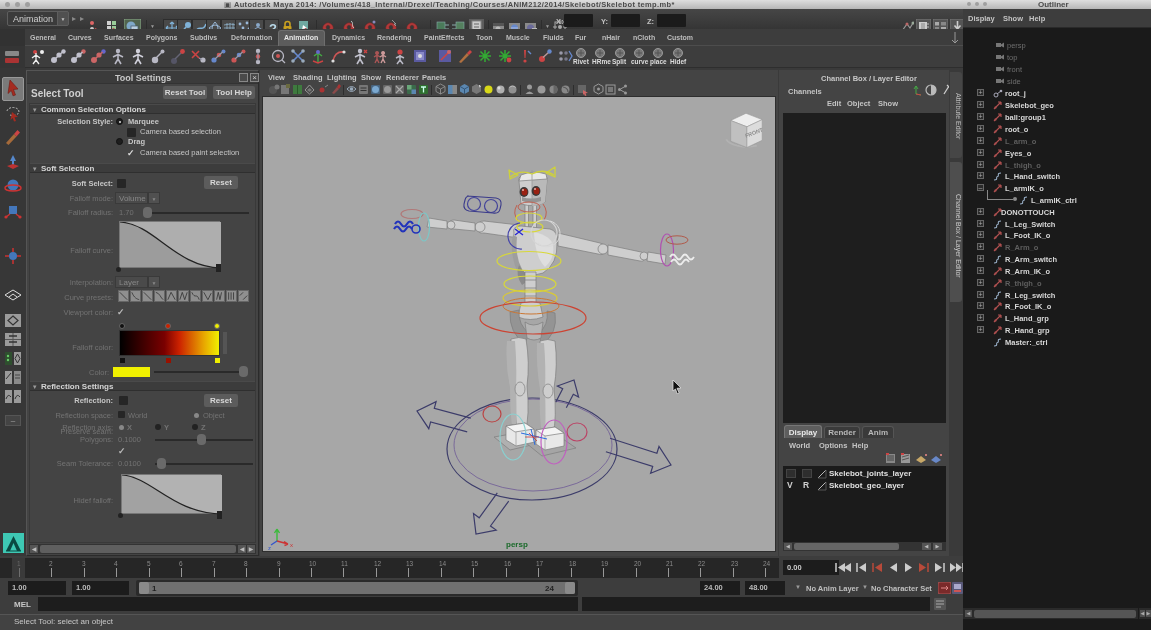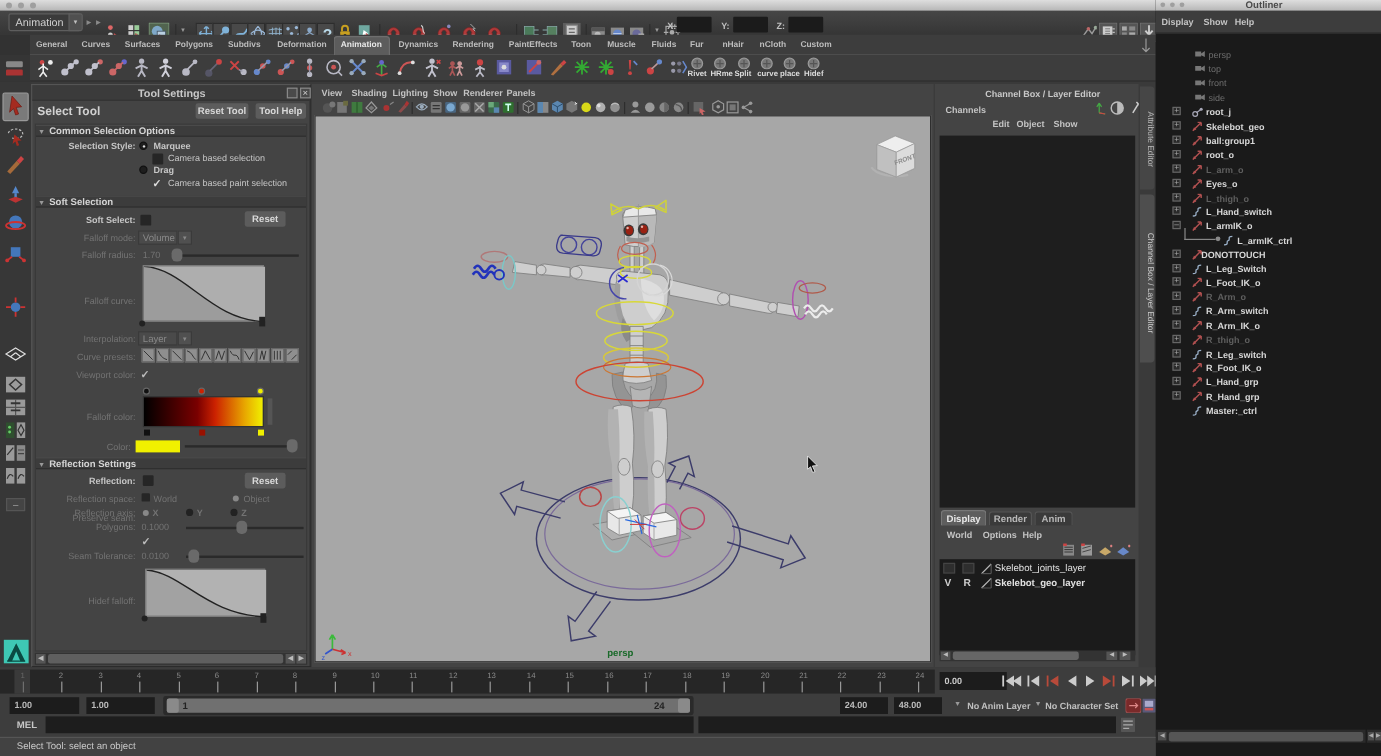--- a/index.html
+++ b/index.html
@@ -9,20 +9,21 @@
 .dis{color:#737373}
 .btn{background:#5c5c5c;border-radius:2px;color:#d8d8d8;font-size:9px;font-weight:bold;text-align:center}
 .cb{width:9px;height:9px;background:#262626;border-radius:1px}
 .field{background:#1c1c1c;color:#aaa;font-size:7.5px;white-space:nowrap}
 .sechdr{background:#3c3c3c;border-top:1px solid #4a4a4a;border-bottom:1px solid #2f2f2f;color:#d4d4d4;font-size:8px;font-weight:bold}
 .rl{position:absolute;text-align:right;font-size:7.5px;white-space:nowrap}
 </style></head><body>
 
 <div class="a" style="left:0;top:0;width:1151px;height:9px;background:linear-gradient(#dedede,#b6b6b6)">
  <div class="a" style="left:5px;top:2px;width:5px;height:5px;border-radius:50%;background:#9f9f9f;box-shadow:10px 0 #9f9f9f,20px 0 #9f9f9f"></div>
+ <div class="a" style="left:224px;top:0px;font-size:7.5px;letter-spacing:0.35px;color:#4a4a4a;line-height:9px">▣ <b>Autodesk Maya 2014: /Volumes/418_Internal/Drexel/Teaching/Courses/ANIM212/2014/Skelebot/Skelebot temp.mb*</b></div>
 </div>
 <div class="a" style="left:0;top:9px;width:963px;height:20px;background:linear-gradient(#464646,#353535)">
 <div class="a" style="left:7px;top:2px;width:59px;height:15px;background:#3b3b3b;border:1px solid #5e5e5e;border-radius:2px 0 0 2px;color:#cfcfcf;font-size:9px;line-height:14px;padding-left:5px">Animation</div>
 <div class="a" style="left:57px;top:2px;width:12px;height:15px;background:#505050;border:1px solid #5e5e5e;border-radius:0 2px 2px 0;color:#c0c0c0;font-size:5px;text-align:center;line-height:15px">▼</div>
 <div class="a" style="left:72px;top:5px;color:#8a8a8a;font-size:8px">▸</div>
 <div class="a" style="left:80px;top:5px;color:#8a8a8a;font-size:8px">▸</div>
 <div class="a" style="left:88px;top:11px;width:14px;height:15px">
       <svg width="14" height="15" viewBox="0 0 14 15">
         <circle cx="4" cy="3" r="2" fill="#d66"></circle>
         <circle cx="4" cy="9" r="2" fill="#ccc"></circle>
@@ -1033,21 +1034,21 @@
       <path d="M46 8 l5 -4 l5 4 l-5 3Z" fill="#6888c8"></path>
       <path d="M55 3 l2 0 m-1 -1 l0 2" stroke="#e88" stroke-width="1"></path>
     </svg>
 <div class="a" style="left:4px;top:396px;width:163px;height:80px;background:#1b1b1b"></div>
 <div class="a" style="left:7px;top:399px;width:10px;height:9px;background:#2e2e2e;border:1px solid #444"></div>
 <div class="a" style="left:23px;top:399px;width:10px;height:9px;background:#2e2e2e;border:1px solid #444"></div>
 <svg width="12" height="11" viewBox="0 0 12 11" style="position:absolute;left:37px;top:398px">
       <path d="M2 10 L10 2" stroke="#b8b8b8" stroke-width="1"></path>
       <path d="M2 10 L10 10 M10 2 L10 10" stroke="#555" stroke-width="1" fill="none"></path>
     </svg>
-<div class="a" style="left:50px;top:399px;font-size:8px;font-weight:normal;color:#e0e0e0">Skelebot_joints_layer</div>
+<div class="a" style="left:50px;top:399px;font-size:8px;font-weight:bold;color:#e0e0e0">Skelebot_joints_layer</div>
 <div class="a" style="left:8px;top:410px;font-size:8.5px;font-weight:bold;color:#d0d0d0">V</div>
 <div class="a" style="left:24px;top:410px;font-size:8.5px;font-weight:bold;color:#d0d0d0">R</div>
 <svg width="12" height="11" viewBox="0 0 12 11" style="position:absolute;left:37px;top:410px">
       <path d="M2 10 L10 2" stroke="#b8b8b8" stroke-width="1"></path>
       <path d="M2 10 L10 10 M10 2 L10 10" stroke="#555" stroke-width="1" fill="none"></path>
     </svg>
 <div class="a" style="left:50px;top:411px;font-size:8px;font-weight:bold;color:#e0e0e0">Skelebot_geo_layer</div>
 <div class="a" style="left:4px;top:472px;width:163px;height:9px;background:#333"></div>
 <div class="a" style="left:5px;top:473px;width:8px;height:7px;background:#555;color:#bbb;font-size:5px;text-align:center;line-height:7px">◀</div>
 <div class="a" style="left:15px;top:473px;width:105px;height:7px;background:#666;border-radius:2px"></div>

